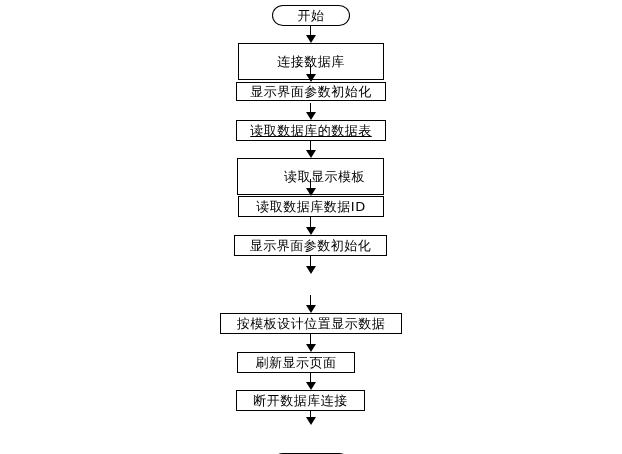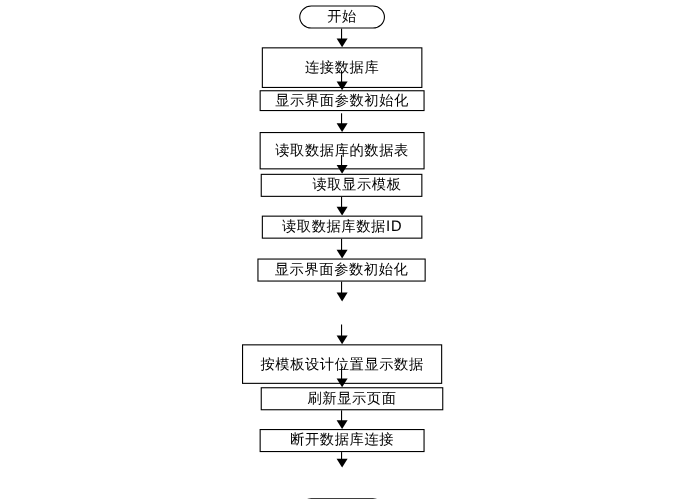--- a/index.html
+++ b/index.html
@@ -66,46 +66,46 @@
   <div class="arrow" style="left:306px; top:26px; height:17px;"></div>
 
   <div class="node" style="left:238px; top:43px; width:146px; height:37px;">连接数据库</div>
 
   <div class="arrow" style="left:306px; top:64px; height:18px;"></div>
 
   <div class="node" style="left:236px; top:82px; width:150px; height:19px;">显示界面参数初始化</div>
 
   <div class="arrow" style="left:306px; top:103px; height:17px;"></div>
 
-  <div class="node" style="left:236px; top:120px; width:150px; height:34px;">读取数据库的数据表</div>
+  <div class="node" style="left:236px; top:120px; width:150px; height:21px;text-decoration:underline;">读取数据库的数据表</div>
 
   <div class="arrow" style="left:306px; top:141px; height:17px;"></div>
 
-  <div class="node" style="left:237px; top:158px; width:147px; height:21px;padding-left:28px;">读取显示模板</div>
+  <div class="node" style="left:237px; top:158px; width:147px; height:37px;padding-left:28px;">读取显示模板</div>
 
   <div class="arrow" style="left:306px; top:179px; height:17px;"></div>
 
   <div class="node" style="left:238px; top:196px; width:146px; height:21px;">读取数据库数据ID</div>
 
   <div class="arrow" style="left:306px; top:217px; height:18px;"></div>
 
   <div class="node" style="left:234px; top:235px; width:153px; height:21px;">显示界面参数初始化</div>
 
   <div class="arrow" style="left:306px; top:256px; height:18px;"></div>
 
 
   <div class="arrow" style="left:306px; top:295px; height:18px;"></div>
 
-  <div class="node" style="left:220px; top:313px; width:182px; height:36px;">按模板设计位置显示数据</div>
+  <div class="node" style="left:220px; top:313px; width:182px; height:21px;">按模板设计位置显示数据</div>
 
   <div class="arrow" style="left:306px; top:334px; height:18px;"></div>
 
-  <div class="node" style="left:237px; top:352px; width:166px; height:21px;">刷新显示页面</div>
+  <div class="node" style="left:237px; top:352px; width:118px; height:21px;">刷新显示页面</div>
 
   <div class="arrow" style="left:306px; top:373px; height:17px;"></div>
 
-  <div class="node" style="left:236px; top:390px; width:150px; height:21px;">断开数据库连接</div>
+  <div class="node" style="left:236px; top:390px; width:129px; height:21px;">断开数据库连接</div>
 
   <div class="arrow" style="left:306px; top:411px; height:14px;"></div>
 
   <div class="node terminator" style="left:272px; top:425px; width:78px; height:22px;margin-top:28px;">结束</div>
 
 </div>
 
 </body></html>

